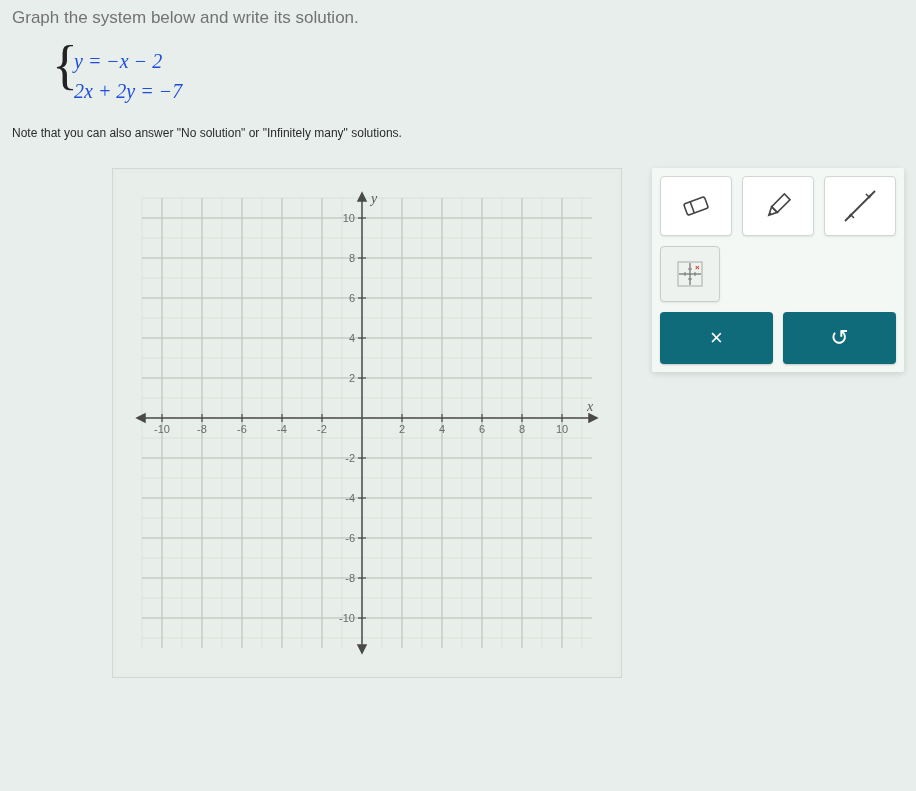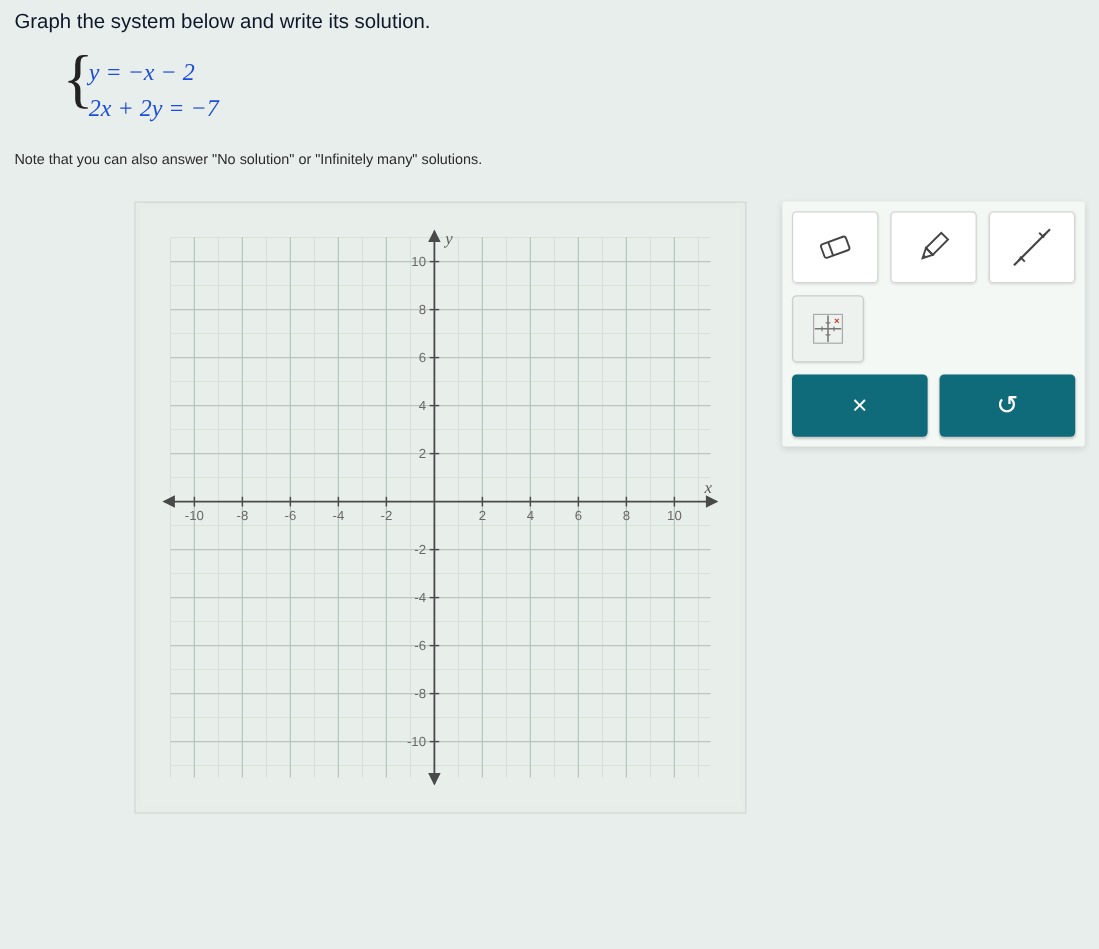--- a/index.html
+++ b/index.html
@@ -8,21 +8,21 @@
     background: #e8eeeb;
     width: 916px;
     height: 791px;
     padding: 8px 12px;
     color: #333;
     position: relative;
     overflow: hidden;
   }
   .question-text {
     font-size: 17px;
-    color: #0f172a;
+    color: #737373;
     margin-bottom: 18px;
   }
   .equation-block {
     margin-left: 40px;
     margin-bottom: 20px;
     position: relative;
     padding-left: 22px;
   }
   .brace {
     position: absolute;

